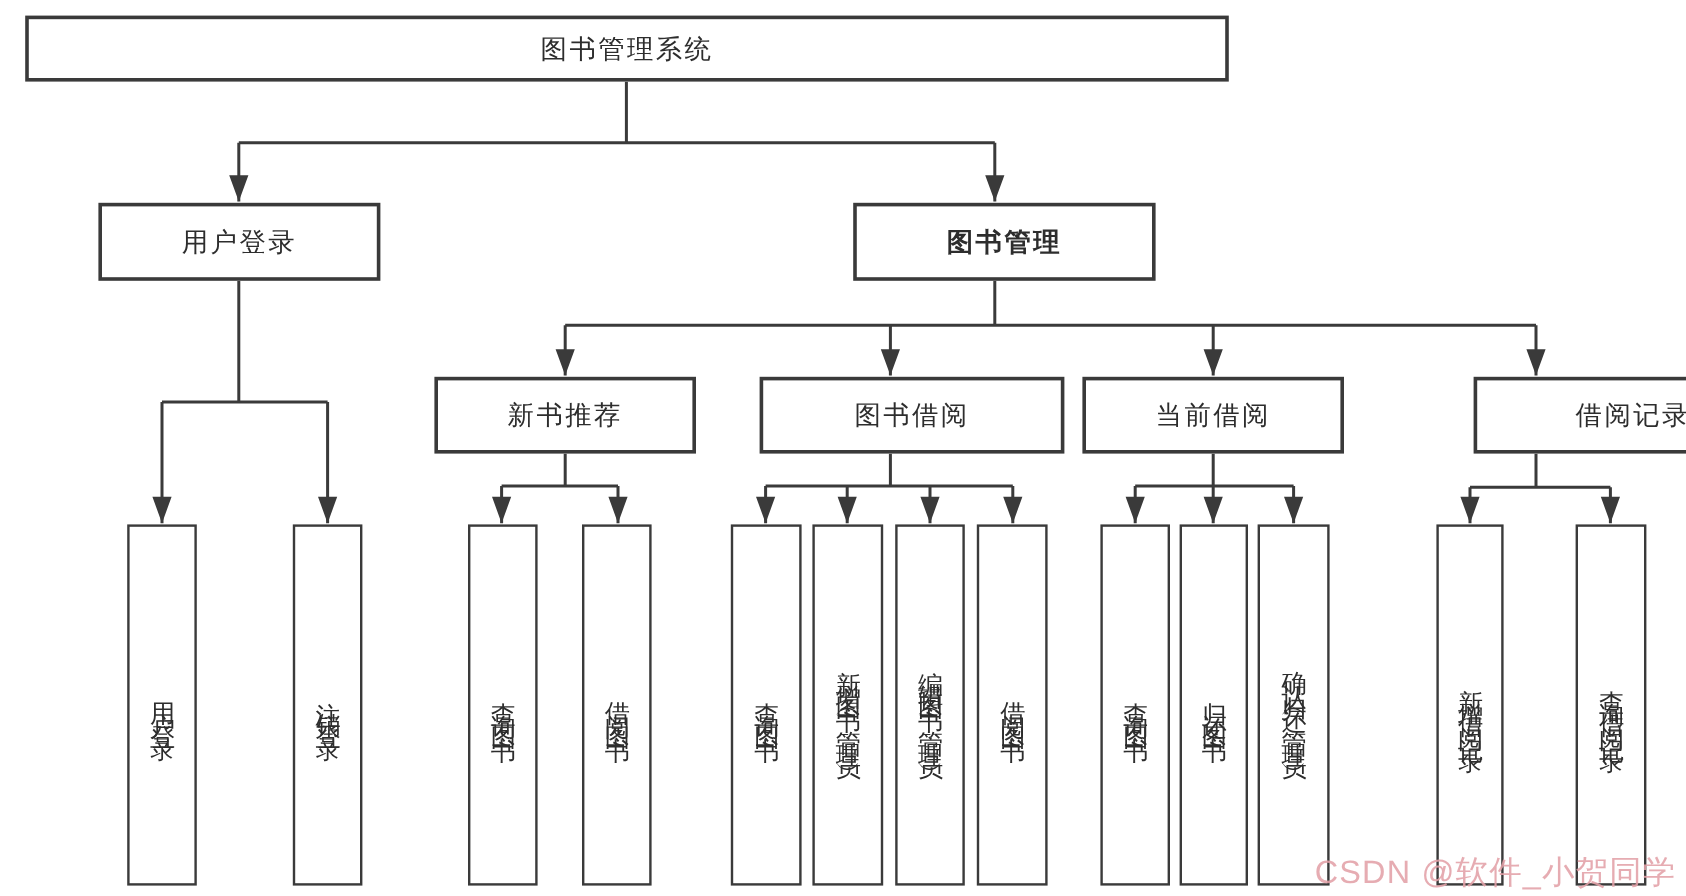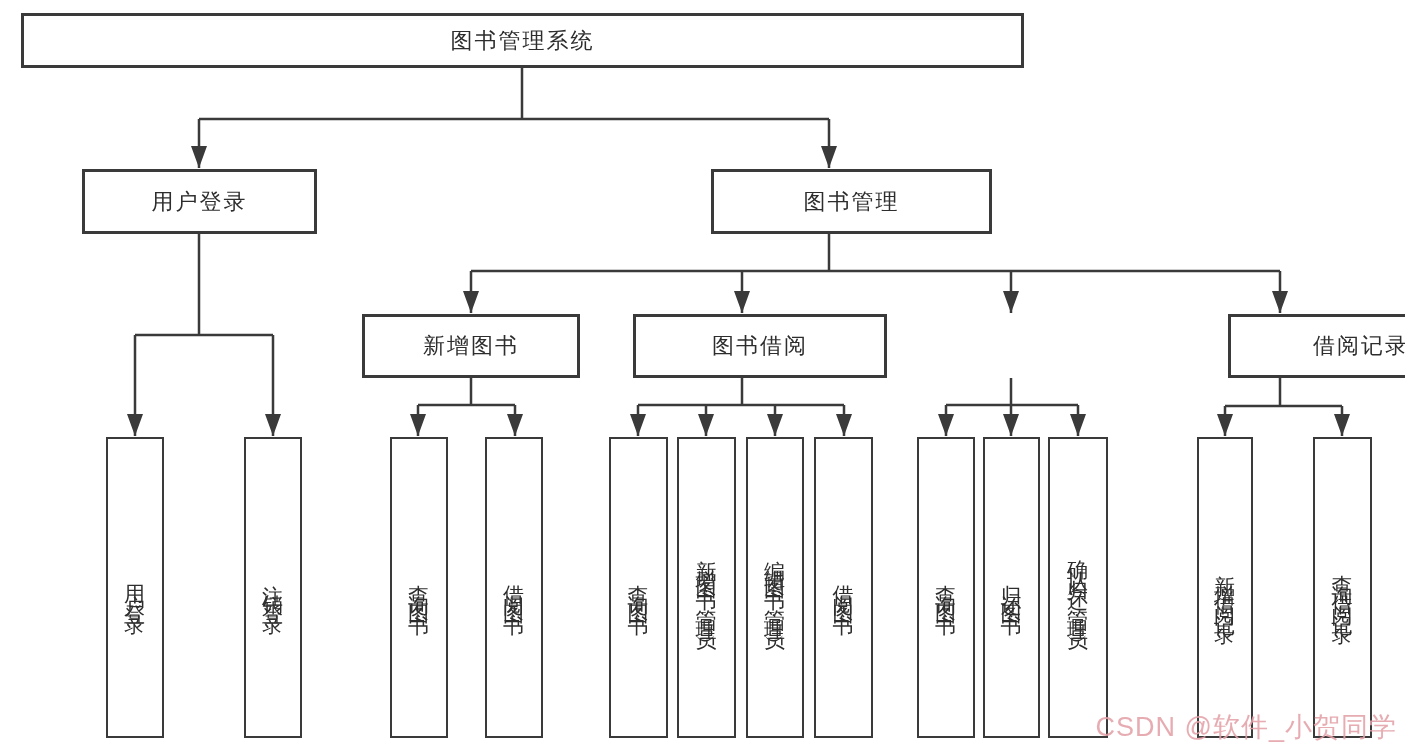--- a/index.html
+++ b/index.html
@@ -78,24 +78,25 @@
              M630,414 L646,414 L638,436 Z  M698,414 L714,414 L706,436 Z
              M767,414 L783,414 L775,436 Z  M836,414 L852,414 L844,436 Z
              M938,414 L954,414 L946,436 Z  M1003,414 L1019,414 L1011,436 Z
              M1070,414 L1086,414 L1078,436 Z
              M1217,414 L1233,414 L1225,436 Z  M1334,414 L1350,414 L1342,436 Z"></path>
   </svg>
 
   <div class="node h" style="left:21px; top:13px; width:1003px; height:55px;">图书管理系统</div>
 
   <div class="node h" style="left:82px; top:169px; width:235px; height:65px;">用户登录</div>
-  <div class="node h" style="left:711px; top:169px; width:281px; height:65px;">图书管理</div>
+  <div class="node h" style="left:711px; top:169px; width:252px; height:65px;font-weight:bold;">图书管理</div>
 
-  <div class="node h" style="left:362px; top:314px; width:218px; height:64px;">新增图书</div>
+  <div class="node h" style="left:362px; top:314px; width:218px; height:64px;">新书推荐</div>
   <div class="node h" style="left:633px; top:314px; width:254px; height:64px;">图书借阅</div>
+  <div class="node h" style="left:902px; top:314px; width:218px; height:64px;">当前借阅</div>
   <div class="node h" style="left:1228px; top:314px; width:218px; height:64px;padding-left:48px;">借阅记录</div>
 
   <div class="node leaf" style="left:106px; top:437px; width:58px; height:301px;">
     <span class="vtext">用户登录</span>
   </div>
   <div class="node leaf" style="left:244px; top:437px; width:58px; height:301px;">
     <span class="vtext">注销登录</span>
   </div>
 
   <div class="node leaf" style="left:390px; top:437px; width:58px; height:301px;">

